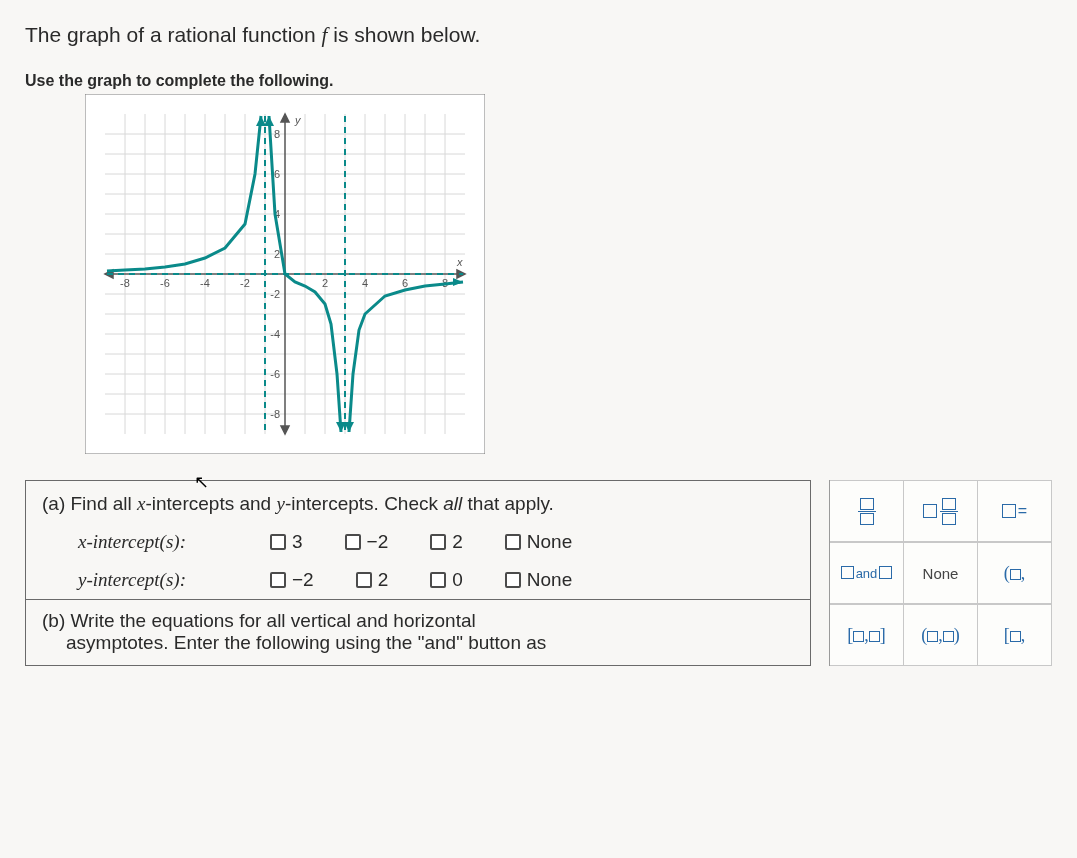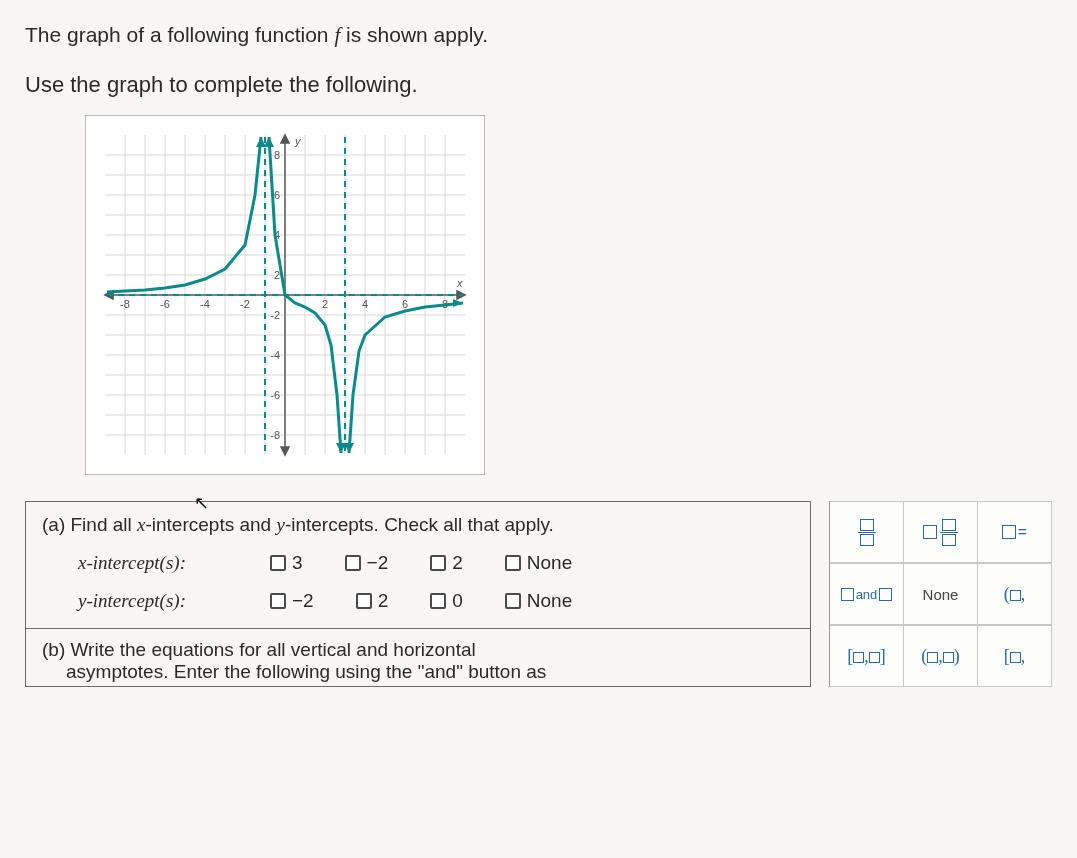--- a/index.html
+++ b/index.html
@@ -12,21 +12,21 @@
     width: 1077px;
     height: 858px;
     overflow: hidden;
   }
   .intro {
     font-size: 21px;
     line-height: 1.45;
     margin-bottom: 22px;
   }
   .italic-f { font-style: italic; font-family: 'Times New Roman', serif; }
-  .use-line { font-size: 22px; margin-bottom: 17px; }
+  .use-line { font-size: 16px; margin-bottom: 4px; font-weight: bold; }
   .graph-wrap { margin-left: 60px; margin-bottom: 22px; }
   
   
   .lower {
     display: flex;
     gap: 18px;
     align-items: stretch;
   }
   .qbox {
     border: 1px solid #6a6a6a;
@@ -39,21 +39,20 @@
   .options-row .lbl .var { font-style: italic; }
   .opt { display: inline-flex; align-items: center; gap: 6px; }
   .chk {
     width: 16px; height: 16px; border: 2px solid #4b4b4b; border-radius: 2px;
     display: inline-block; background:#fff;
   }
   .qb-part {
     border-top: 1px solid #6a6a6a;
     padding: 10px 16px 0 16px;
     font-size: 19px;
-    margin-top: 8px;
   }
   
   
   .keypad {
     display: grid;
     grid-template-columns: repeat(3, 74px);
     grid-auto-rows: 62px;
     gap: 0;
     border-left: 1px solid #9a9a9a;
     padding-left:0;
@@ -76,34 +75,34 @@
     display:inline-flex; flex-direction:column; align-items:center; font-size:12px;
   }
   .frac .num, .frac .den {
     width:14px; height:12px; border:1px solid #2a6aa8;
   }
   .frac .bar {width:18px; height:1px; background:#2a6aa8; margin:1px 0;}
   .mixfrac { display:inline-flex; align-items:center; gap:3px;}
   .mixfrac .whole {width:14px;height:14px;border:1px solid #2a6aa8;}
   .eqkey {display:inline-flex;align-items:center;gap:2px;}
   .eqkey .sq{width:14px;height:14px;border:1px solid #2a6aa8;}
-  .andkey{display:inline-flex;align-items:center;gap:2px;font-size:13px;}
+  .andkey{display:inline-flex;gap:2px;font-size:13px;}
   .andkey .sq{width:13px;height:13px;border:1px solid #2a6aa8;}
   .none-key{font-size:15px; color:#444;}
   .interval-key { font-family:'Times New Roman',serif; font-size:18px;}
   .interval-key .sq{display:inline-block;width:11px;height:11px;border:1px solid #2a6aa8;position:relative;top:1px;}
   .cursor-icon {
     position:absolute; left:-6px; top:-14px; font-size:18px; color:#000;
   }
 </style>
 </head>
 <body>
 
 <div class="intro">
-  <span>The graph of a following function </span><span class="italic-f">f</span><span> is shown apply.</span><br>
+  <span>The graph of a rational function </span><span class="italic-f">f</span><span> is shown below.</span><br>
 </div>
 
 <div class="use-line">Use the graph to complete the following.</div>
 
 <div class="graph-wrap">
 <svg width="400" height="360" viewBox="0 0 400 360">
   <rect x="0" y="0" width="400" height="360" fill="#ffffff" stroke="#7a7a7a" stroke-width="1"></rect>
 
   <g stroke="#d8d8d8" stroke-width="1">
     <line x1="40" y1="20" x2="40" y2="340"></line>
@@ -187,21 +186,21 @@
     <polygon points="264,338 259,328 269,328" fill="#0a8a8a" stroke="none"></polygon>
     <polygon points="378,188 368,184 368,192" fill="#0a8a8a" stroke="none"></polygon>
   </g>
 </svg>
 </div>
 
 <div class="lower">
   <div class="qbox">
     <div class="qa-part" style="position:relative;">
       <span class="cursor-icon" style="left:168px;top:-10px;">↖</span>
-      <span>(a) Find all <span style="font-style:italic;font-family:'Times New Roman',serif;">x</span>-intercepts and <span style="font-style:italic;font-family:'Times New Roman',serif;">y</span>-intercepts. Check <span style="">all</span> that apply.</span>
+      <span>(a) Find all <span style="font-style:italic;font-family:'Times New Roman',serif;">x</span>-intercepts and <span style="font-style:italic;font-family:'Times New Roman',serif;">y</span>-intercepts. Check <span style="font-style:italic;">all</span> that apply.</span>
     </div>
     <div class="options-row">
       <span class="lbl"><span class="var">x</span>-intercept(s):</span>
       <span class="opt">
           <span class="chk"></span>
           <span>3</span>
         </span>
       <span class="opt">
           <span class="chk"></span>
           <span>−2</span>

